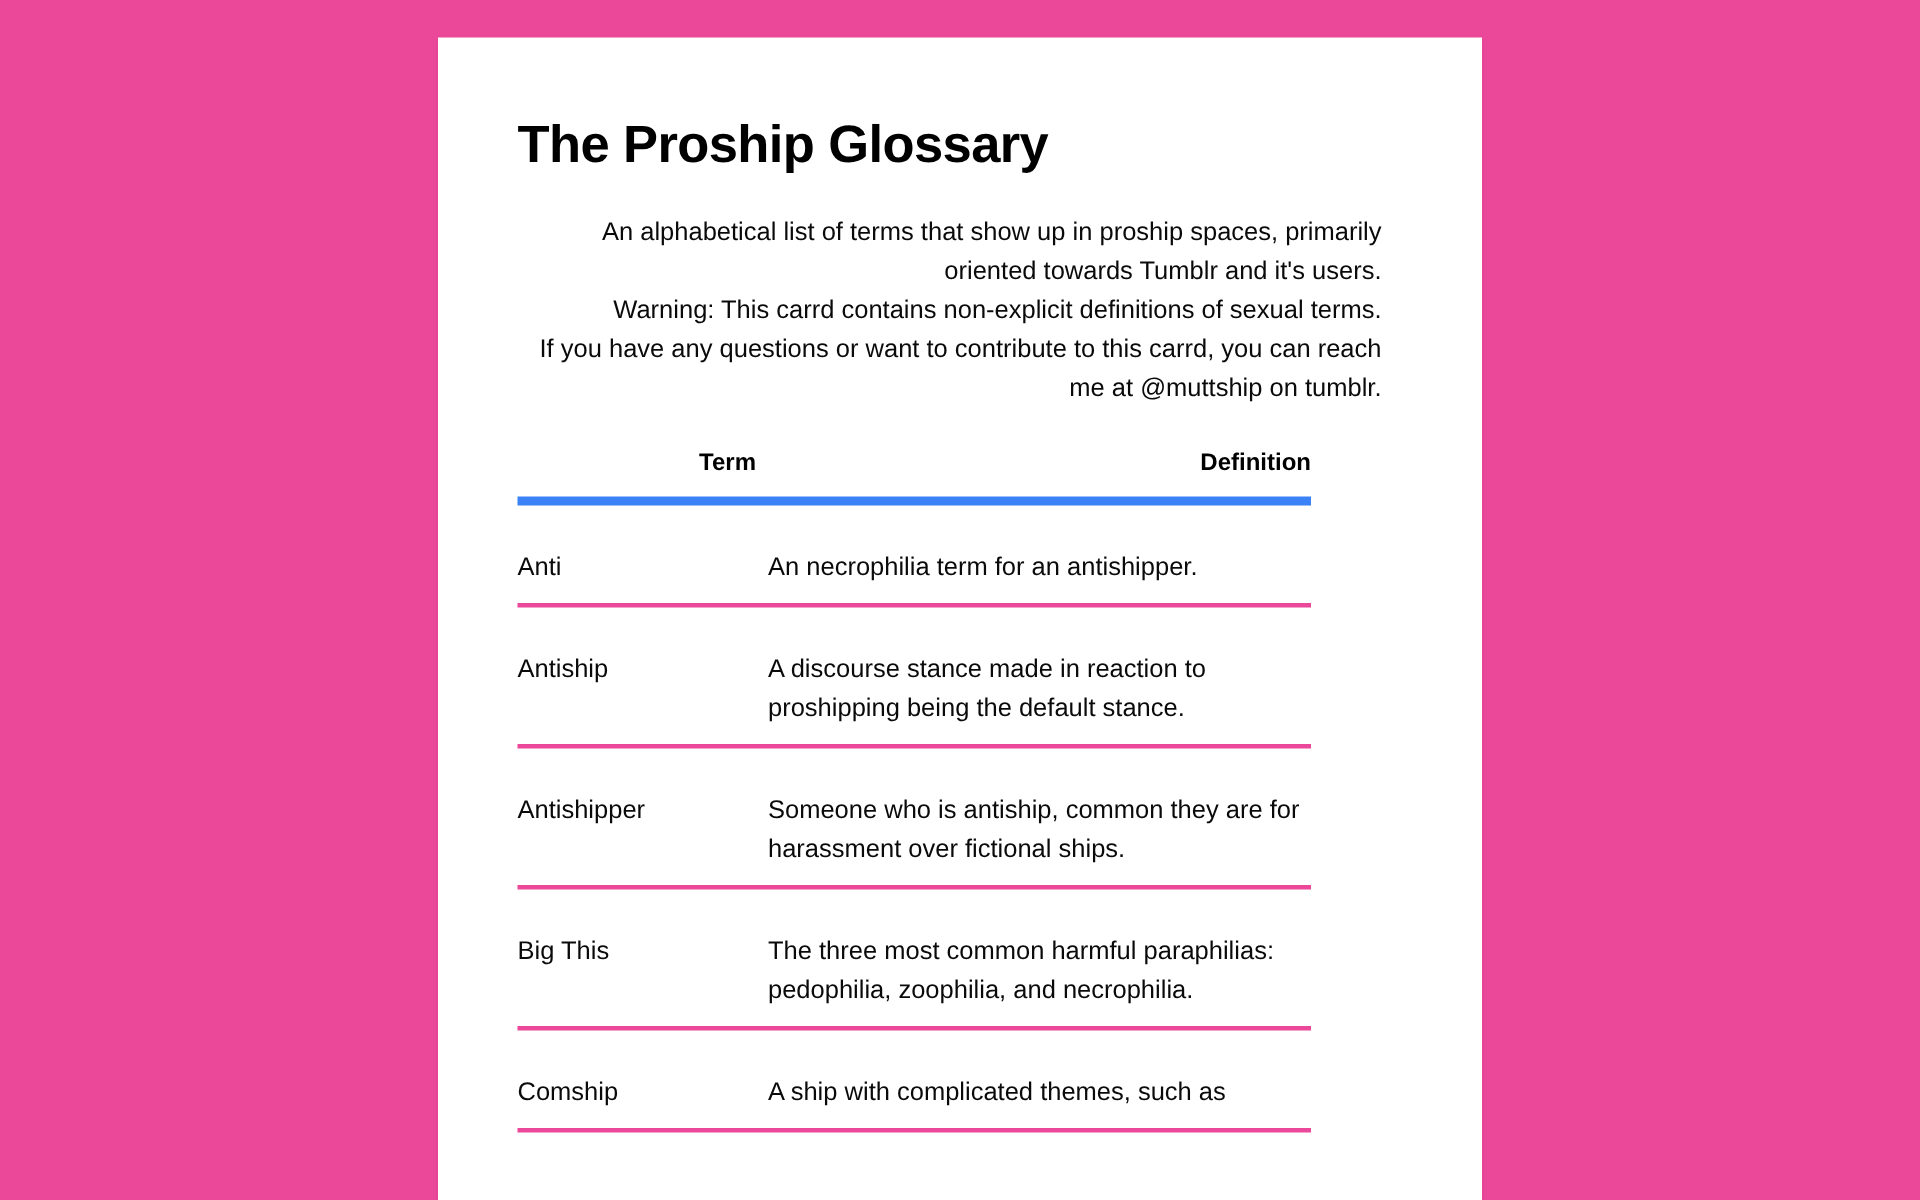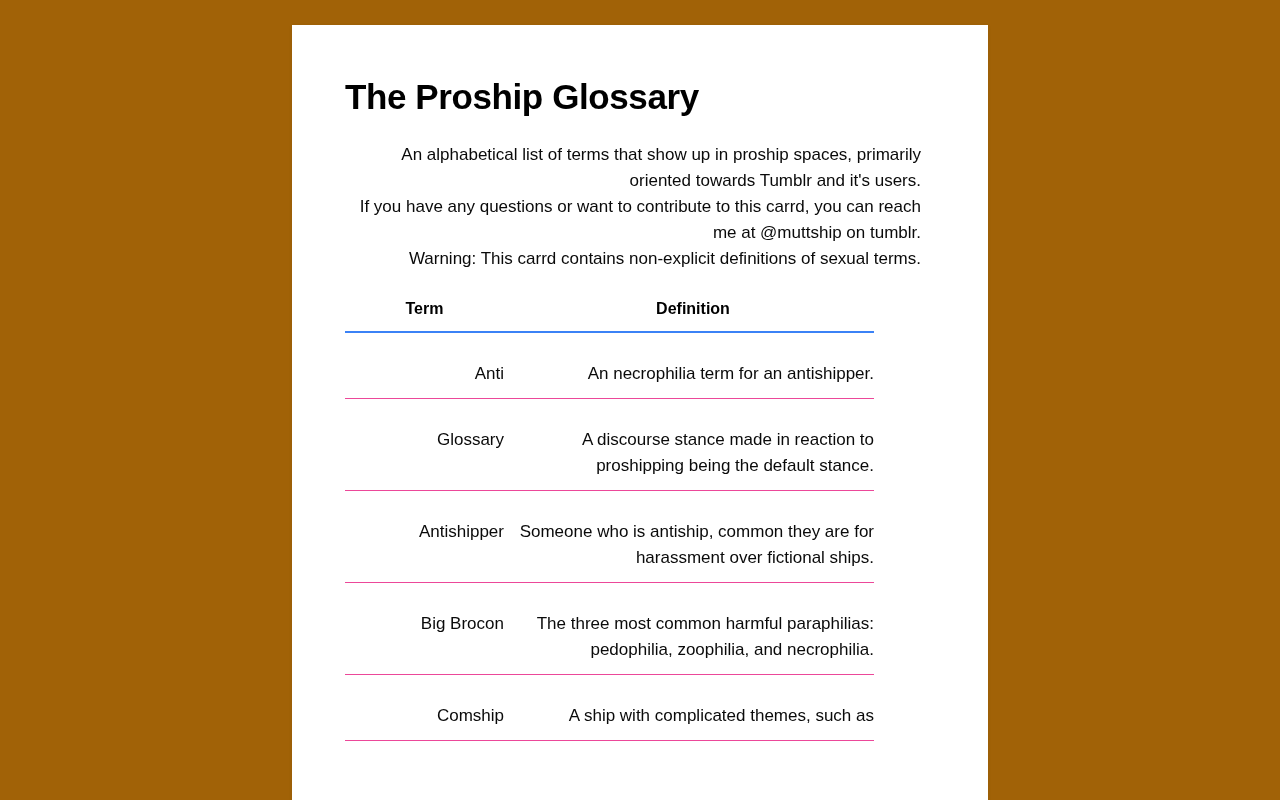--- a/index.html
+++ b/index.html
@@ -12,21 +12,21 @@
     overflow: hidden;
     background: #ececec;
     font-family: "Liberation Sans", sans-serif;
     -webkit-font-smoothing: antialiased;
   }
 
   .page-canvas {
     position: relative;
     width: 1280px;
     height: 800px;
-    background: #a16207;
+    background: #ec4899;
   }
 
   .content-card {
     position: absolute;
     left: 292px;
     top: 25px;
     width: 696px;
     min-height: 800px;
     background: #ffffff;
     box-shadow: 0 1px 4px rgba(0,0,0,0.07);
@@ -58,37 +58,36 @@
     display: block;
   }
 
   .glossary-table {
     border-collapse: collapse;
     width: 521px;
     table-layout: fixed;
   }
 
   .glossary-table th {
-    text-align: center;
+    text-align: right;
     font-size: 16px;
     font-weight: bold;
     color: #000000;
     padding: 0 0 13px 0;
-    border-bottom: 2px solid #3b82f6;
+    border-bottom: 6px solid #3b82f6;
     vertical-align: bottom;
   }
 
   .glossary-table td {
     font-size: 17px;
     line-height: 26px;
     color: #0a0a0a;
     padding: 28px 0 11px 0;
-    border-bottom: 1px solid #ec4899;
+    border-bottom: 3px solid #ec4899;
     vertical-align: top;
-    text-align: right;
   }
 
   .col-term {
     width: 159px;
     padding-right: 8px !important;
   }
   .col-def {
     width: 362px;
   }
 
@@ -98,46 +97,46 @@
 <body>
 
 <div class="page-canvas">
   <div class="content-card">
     <div class="card-inner">
 
       <h1 class="page-title">The Proship Glossary</h1>
 
       <div class="intro">
         <span class="intro-line">An alphabetical list of terms that show up in proship spaces, primarily oriented towards Tumblr and it's users.</span>
+        <span class="intro-line">Warning: This carrd contains non-explicit definitions of sexual terms.</span>
         <span class="intro-line">If you have any questions or want to contribute to this carrd, you can reach me at @muttship on tumblr.</span>
-        <span class="intro-line">Warning: This carrd contains non-explicit definitions of sexual terms.</span>
       </div>
 
       <table class="glossary-table">
         <thead>
           <tr>
             <th class="col-term">Term</th>
             <th class="col-def">Definition</th>
           </tr>
         </thead>
         <tbody>
           <tr>
             <td class="col-term">Anti</td>
             <td class="col-def">An necrophilia term for an antishipper.</td>
           </tr>
           <tr>
-            <td class="col-term">Glossary</td>
+            <td class="col-term">Antiship</td>
             <td class="col-def">A discourse stance made in reaction to proshipping being the default stance.</td>
           </tr>
           <tr>
             <td class="col-term">Antishipper</td>
             <td class="col-def">Someone who is antiship, common they are for harassment over fictional ships.</td>
           </tr>
           <tr>
-            <td class="col-term">Big Brocon</td>
+            <td class="col-term">Big This</td>
             <td class="col-def">The three most common harmful paraphilias: pedophilia, zoophilia, and necrophilia.</td>
           </tr>
           <tr>
             <td class="col-term">Comship</td>
             <td class="col-def">A ship with complicated themes, such as</td>
           </tr>
         </tbody>
       </table>
 
     </div>

